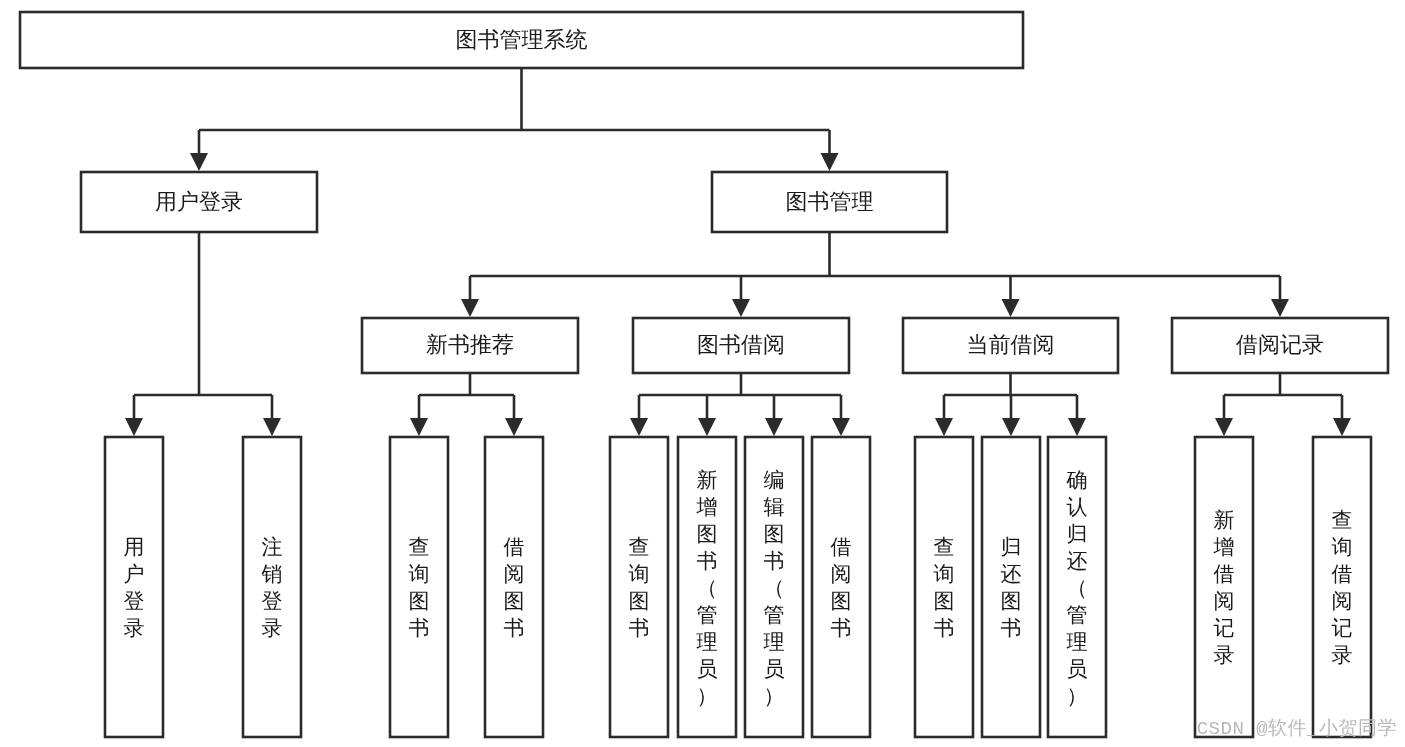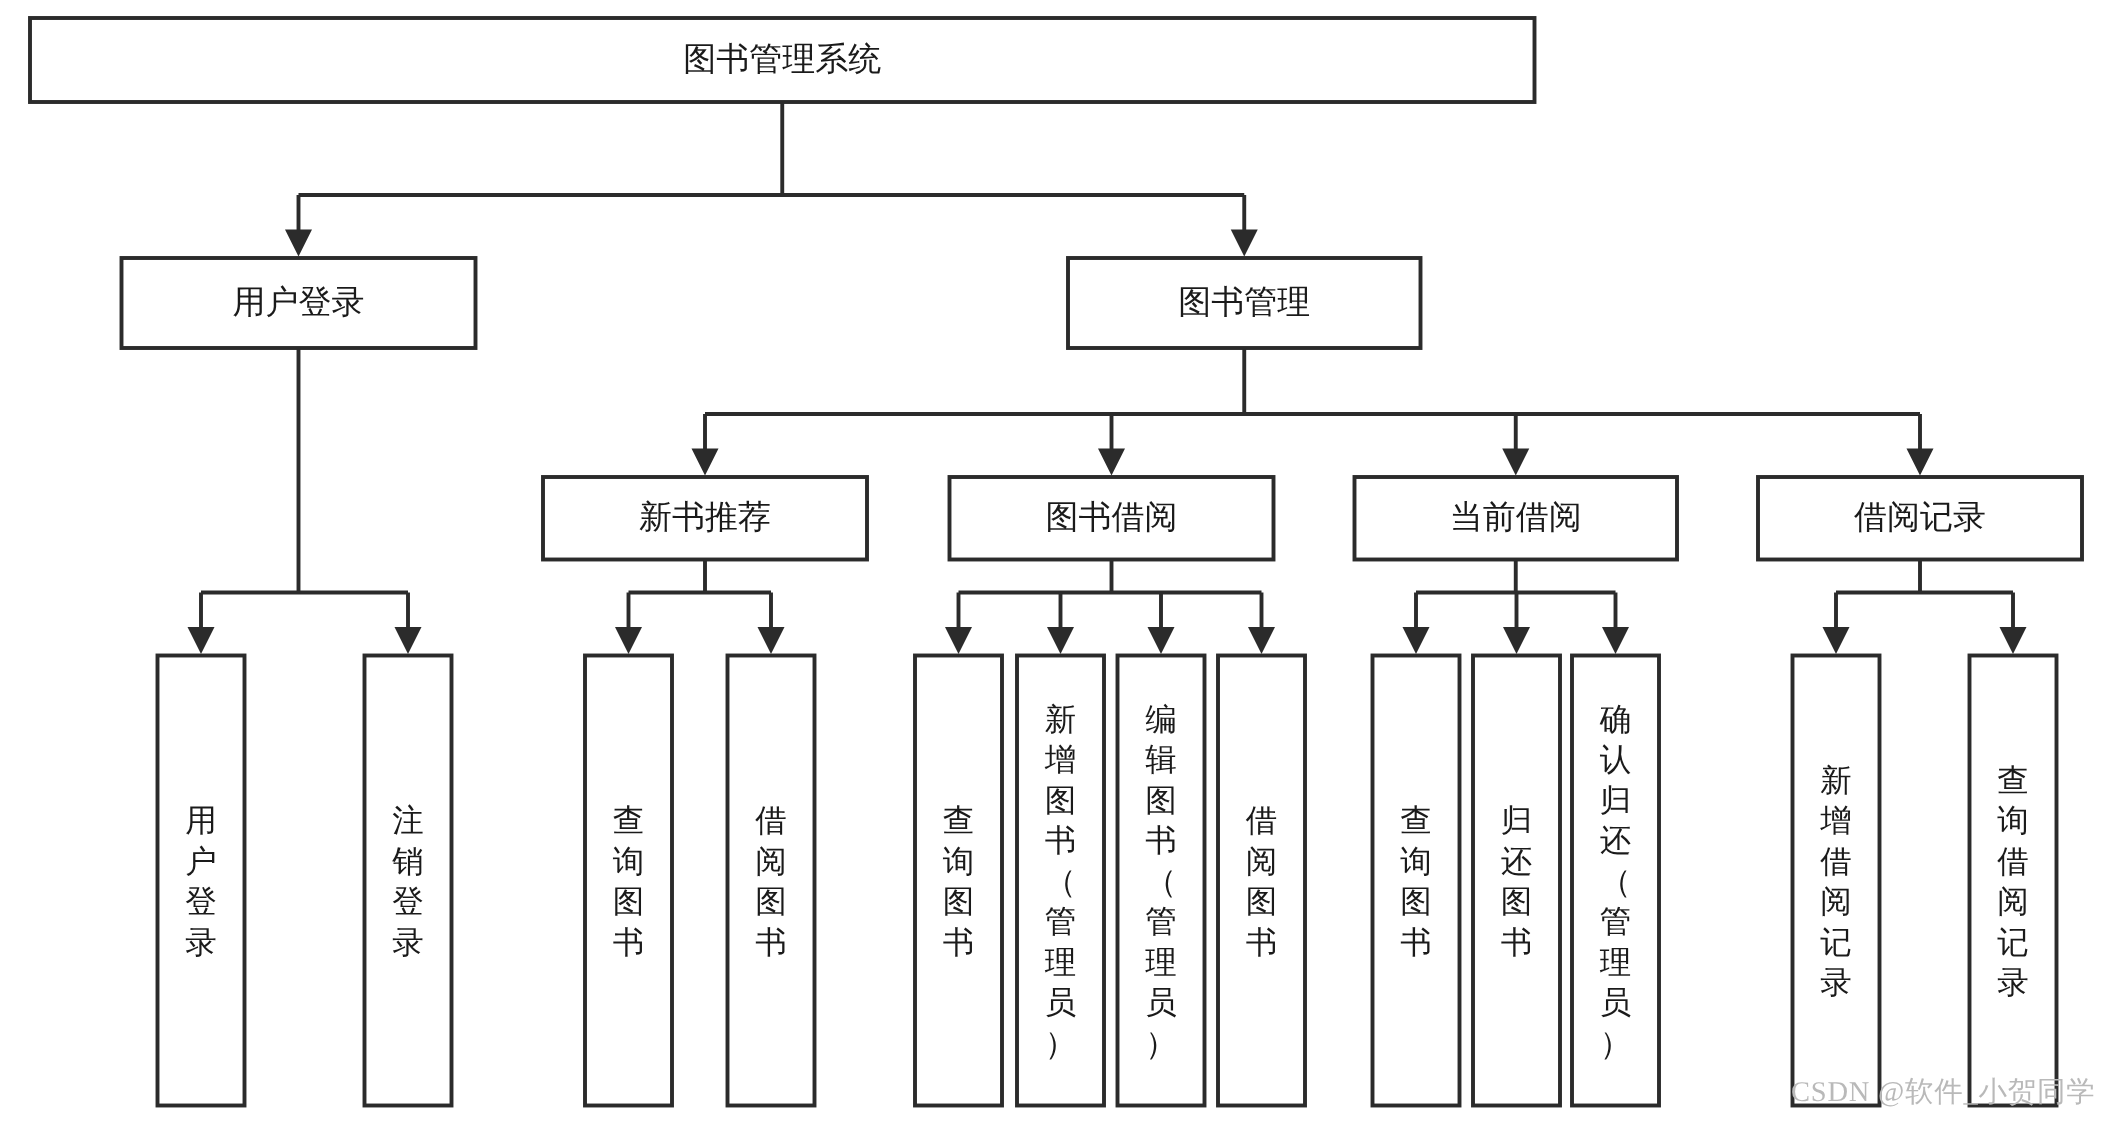--- a/index.html
+++ b/index.html
@@ -51,21 +51,21 @@
     stroke-linecap: butt;
   }
   .arrow-head {
     fill: #2b2b2b;
     stroke: none;
   }
   .watermark {
     position: absolute;
     right: 8px;
     bottom: 6px;
-    font-family: Liberation Serif, serif;
+    font-family: Liberation Mono, monospace;
     font-size: 19px;
     color: #b9b9b9;
     letter-spacing: 0.5px;
     white-space: nowrap;
     user-select: none;
   }
 </style>
 </head>
 <body>
 

